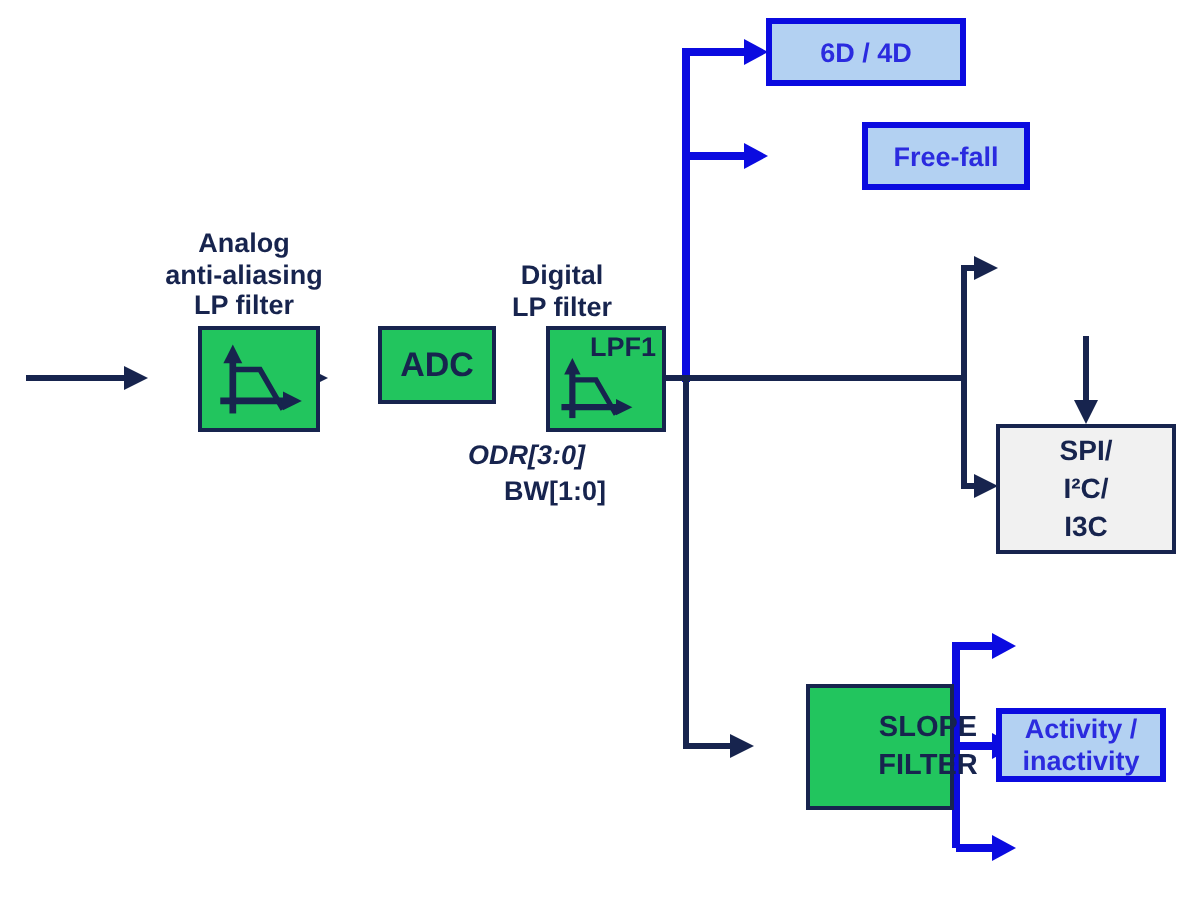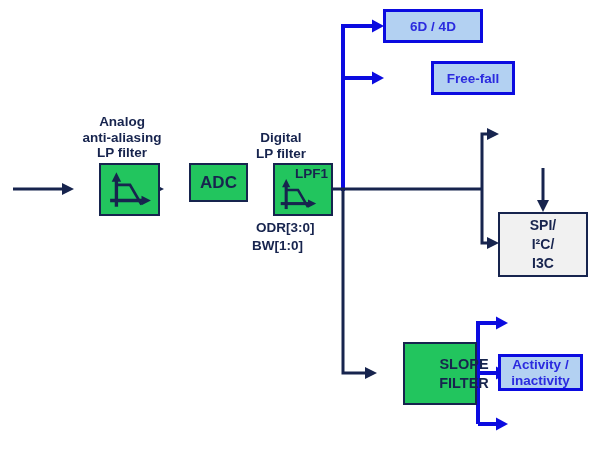--- a/index.html
+++ b/index.html
@@ -69,21 +69,21 @@
     </g>
   </svg>
 
   <div class="caption pre" style="left:72px;top:114px;width:100px;">Analog
 anti-aliasing
 LP filter</div>
 
   <div class="caption pre" style="left:246px;top:130px;width:70px;">Digital
 LP filter</div>
 
-  <div class="reg-label" style="left:256px;top:220px;">ODR[3:0]</div>
+  <div class="reg-label" style="left:234px;top:220px;font-style:italic;">ODR[3:0]</div>
 
   <div class="reg-label" style="left:252px;top:238px;">BW[1:0]</div>
 
   <div class="block navy-block" style="left:73px;top:163px;width:61px;height:53px;">
     <svg class="glyph" width="46" height="38" viewBox="0 0 44 36">
       <g stroke="var(--navy)" fill="none">
         <path d="M9,34 L9,8" stroke-width="3.2"></path>
         <path d="M3,28 L35,28" stroke-width="3.2"></path>
         <path d="M9,13 L22,13 L33,32" stroke-width="2.6"></path>
       </g>

